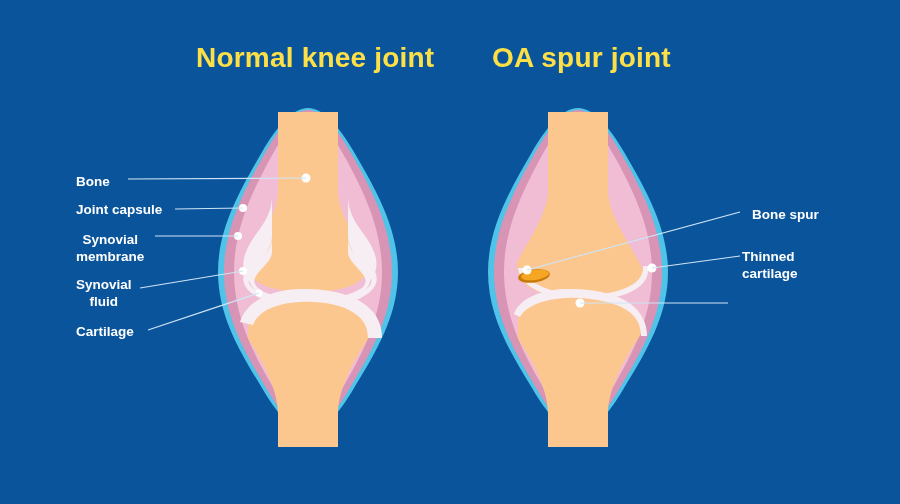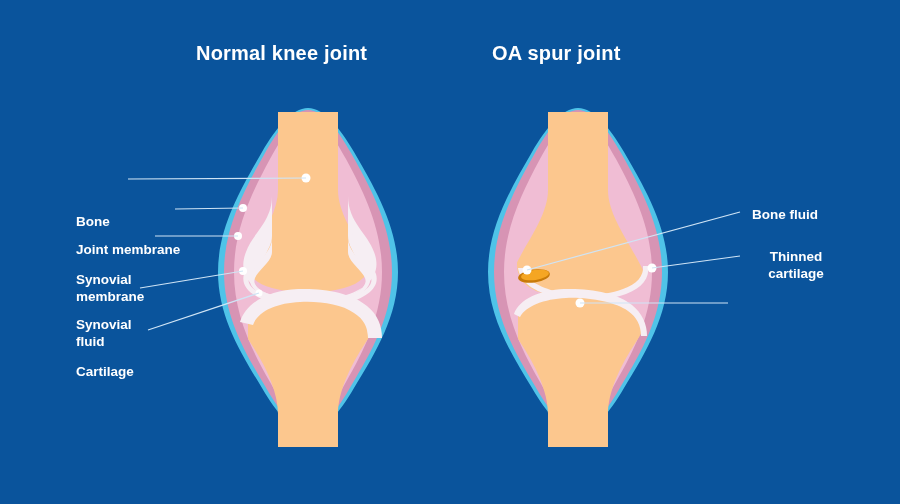--- a/index.html
+++ b/index.html
@@ -14,39 +14,39 @@
   }
   #stage {
     position: relative;
     width: 900px;
     height: 504px;
     background: #0A549C;
   }
   .title {
     position: absolute;
     top: 42px;
-    font-size: 20px;
+    font-size: 28px;
     font-weight: bold;
-    color: #ffffff;
+    color: #fde047;
     letter-spacing: 0.2px;
     white-space: nowrap;
   }
   #title-normal { left: 196px; }
   #title-oa { left: 492px; }
 
   .label {
     position: absolute;
     font-size: 13.5px;
     font-weight: bold;
     color: #FFFFFF;
     line-height: 17px;
     white-space: pre-line;
   }
-  .label-left { text-align: left; margin-top: 40px; }
-  .label-right { text-align: center; }
+  .label-left { text-align: center; }
+  .label-right { }
 
   #lbl-bone          { left: 76px;  top: 173px; }
   #lbl-joint-capsule { left: 76px;  top: 201px; }
   #lbl-syn-membrane  { left: 76px;  top: 231px; }
   #lbl-syn-fluid     { left: 76px;  top: 276px; }
   #lbl-cartilage     { left: 76px;  top: 323px; }
 
   #lbl-bone-spur     { left: 752px; top: 206px; text-align: left; }
   #lbl-thinned       { left: 742px; top: 248px; width: 108px; }
   #lbl-rub           { left: 730px; top: 295px; width: 124px; }
@@ -318,24 +318,24 @@
         <line x1="652" y1="268" x2="740" y2="256"></line>
         <line x1="580" y1="303" x2="728" y2="303"></line>
       </g>
     </g>
   </svg>
 
   <div class="title" id="title-normal">Normal knee joint</div>
   <div class="title" id="title-oa">OA spur joint</div>
 
   <div class="label label-left" id="lbl-bone">Bone</div>
-  <div class="label label-left" id="lbl-joint-capsule">Joint membrane</div>
+  <div class="label label-left" id="lbl-joint-capsule">Joint capsule</div>
   <div class="label label-left" id="lbl-syn-membrane">Synovial
 membrane</div>
   <div class="label label-left" id="lbl-syn-fluid">Synovial
 fluid</div>
   <div class="label label-left" id="lbl-cartilage">Cartilage</div>
 
-  <div class="label label-right" id="lbl-bone-spur">Bone fluid</div>
+  <div class="label label-right" id="lbl-bone-spur">Bone spur</div>
   <div class="label label-right" id="lbl-thinned">Thinned
 cartilage</div>
 
 </div>
 
 </body></html>

